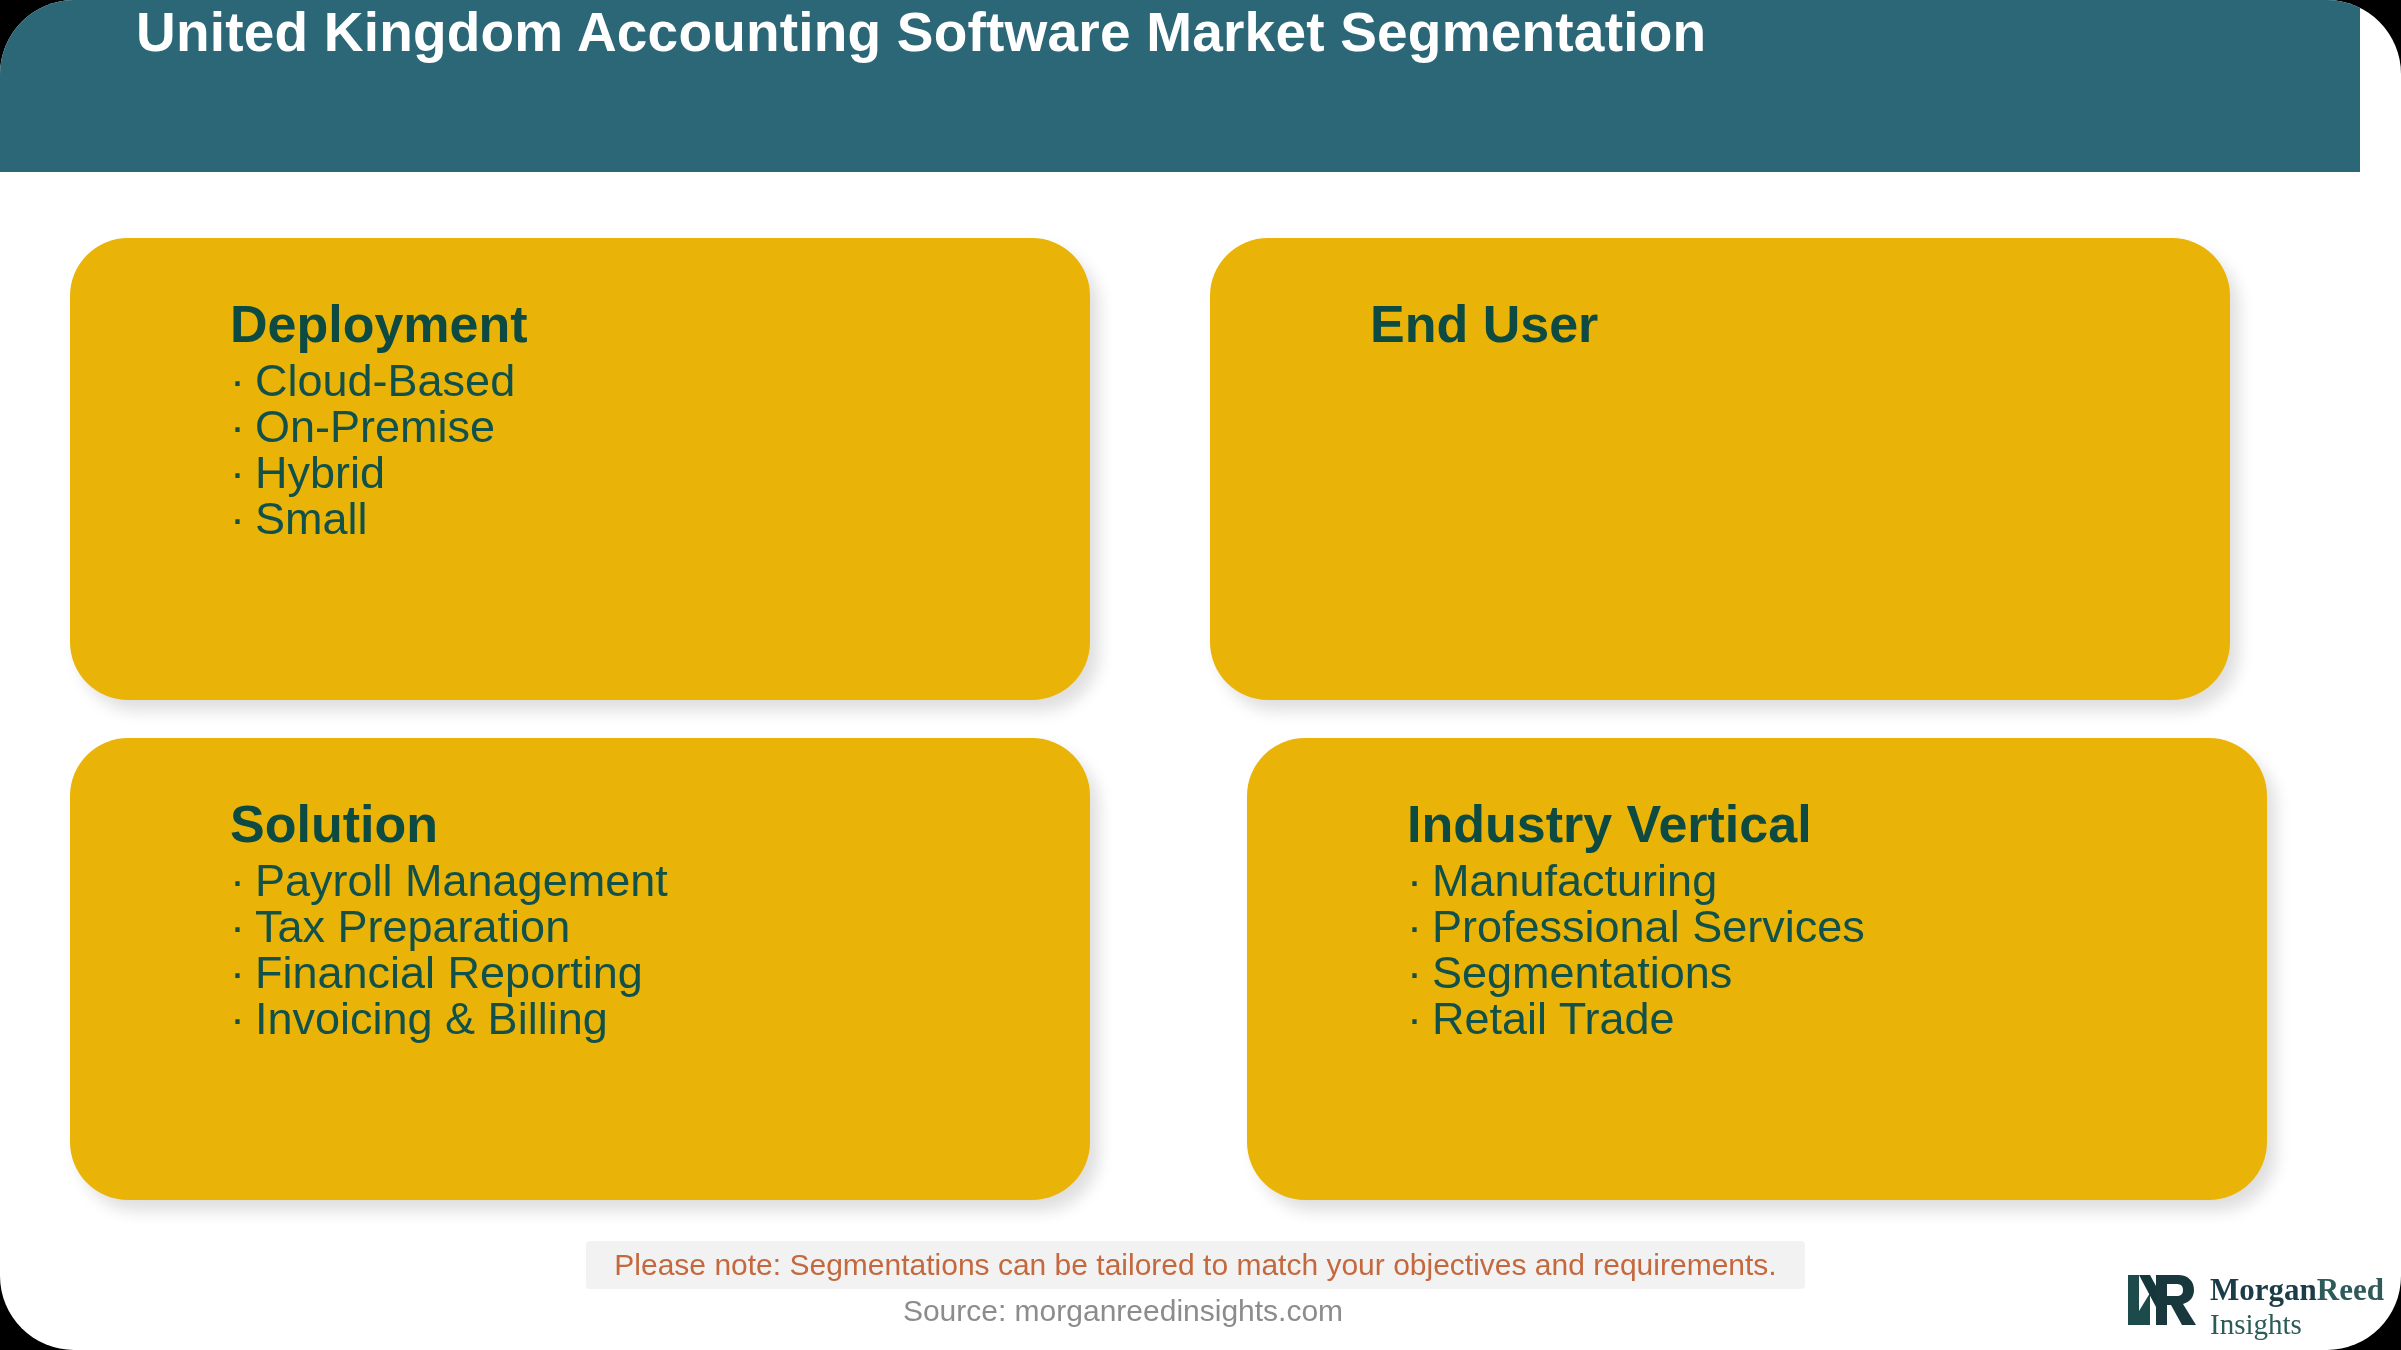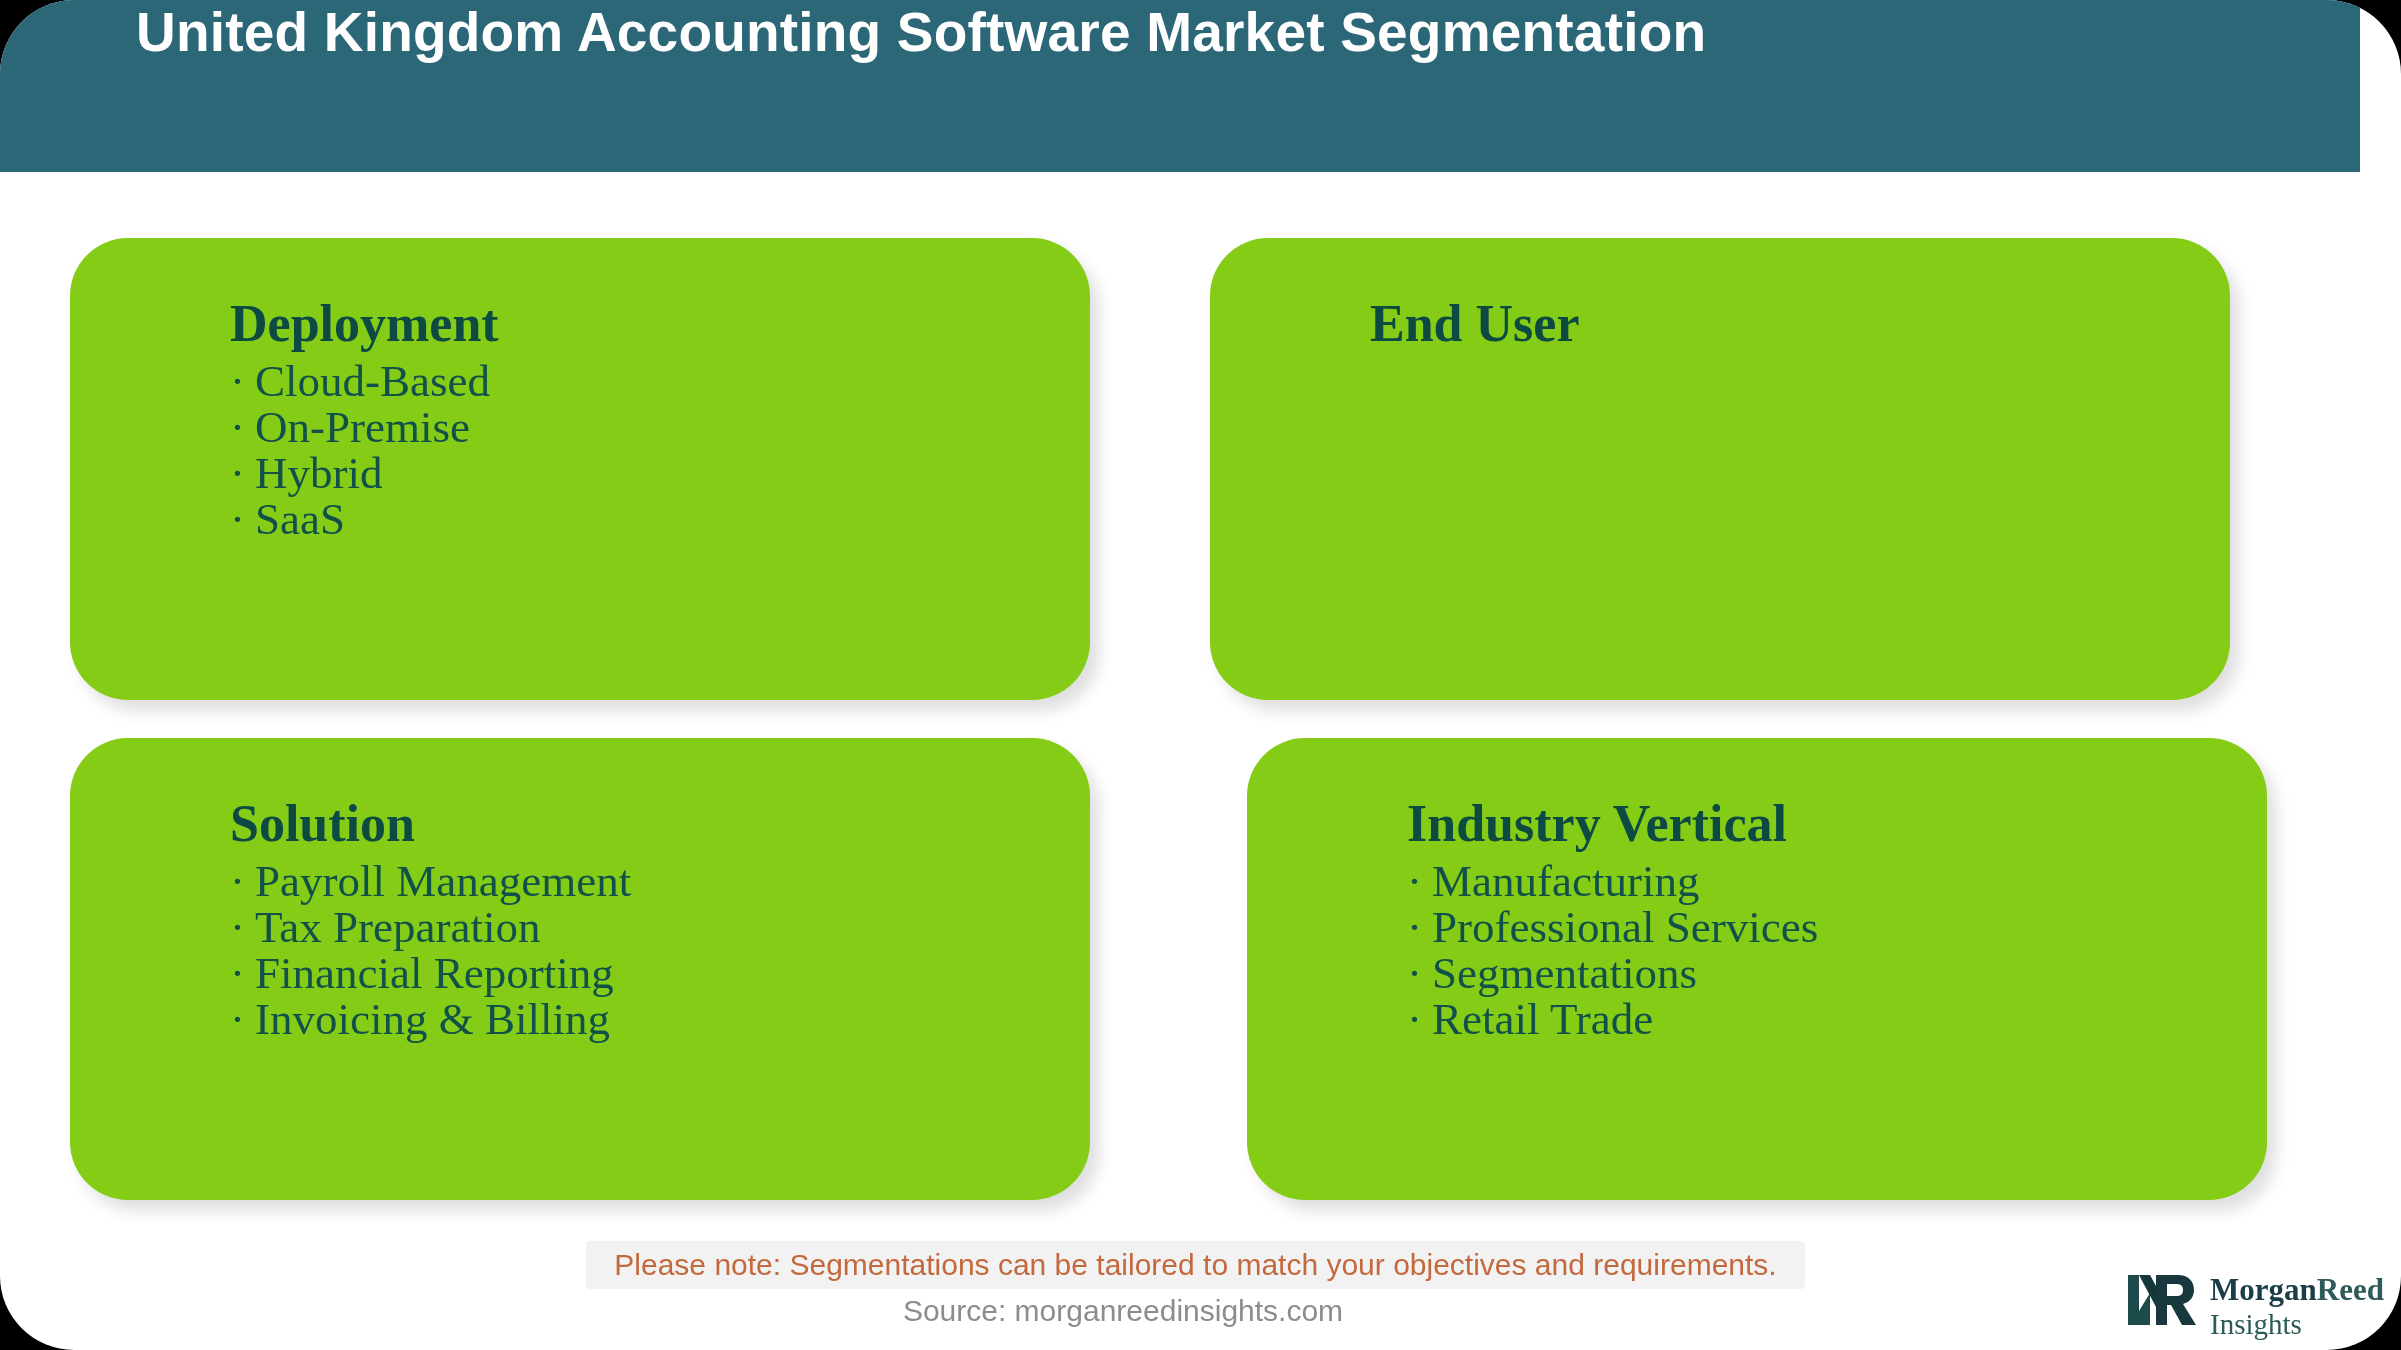--- a/index.html
+++ b/index.html
@@ -48,26 +48,25 @@
   .grid {
     position: absolute;
     left: 70px;
     top: 238px;
     width: 2160px;
     height: 962px;
   }
 
   .card {
     position: absolute;
-    background: #84cc16;
+    background: #eab308;
     border-radius: 58px;
     box-shadow: 9px 11px 16px rgba(0, 0, 0, 0.13);
     box-sizing: border-box;
     padding: 58px 64px 0 160px;
-    font-family: Liberation Serif, serif;
   }
   .card.c0 { left: 0;      top: 0;   width: 1020px; height: 462px; }
   .card.c1 { left: 1140px; top: 0;   width: 1020px; height: 462px; }
   .card.c2 { left: 0;      top: 500px; width: 1020px; height: 462px; }
   .card.c3 { left: 1140px; top: 500px; width: 1020px; height: 462px; margin-left: 37px; }
 
   .card-title {
     color: #0d4a42;
     font-size: 52px;
     font-weight: bold;
@@ -170,21 +169,21 @@
   </div>
 
   <div class="grid">
 
     <div class="card c0">
       <div class="card-title">Deployment</div>
       <ul class="card-list">
         <li><span class="bullet">·</span><span>Cloud-Based</span></li>
         <li><span class="bullet">·</span><span>On-Premise</span></li>
         <li><span class="bullet">·</span><span>Hybrid</span></li>
-        <li><span class="bullet">·</span><span>SaaS</span></li>
+        <li><span class="bullet">·</span><span>Small</span></li>
       </ul>
     </div>
 
     <div class="card c1">
       <div class="card-title">End User</div>
     </div>
 
     <div class="card c2">
       <div class="card-title">Solution</div>
       <ul class="card-list">

